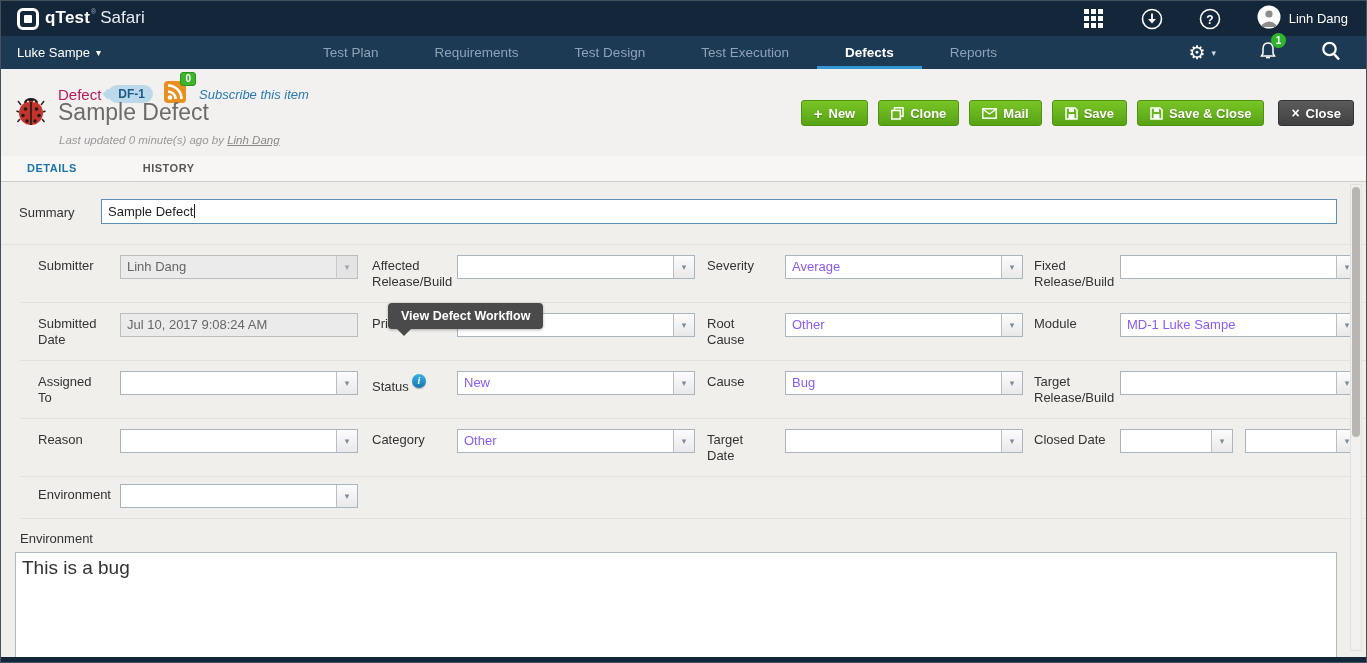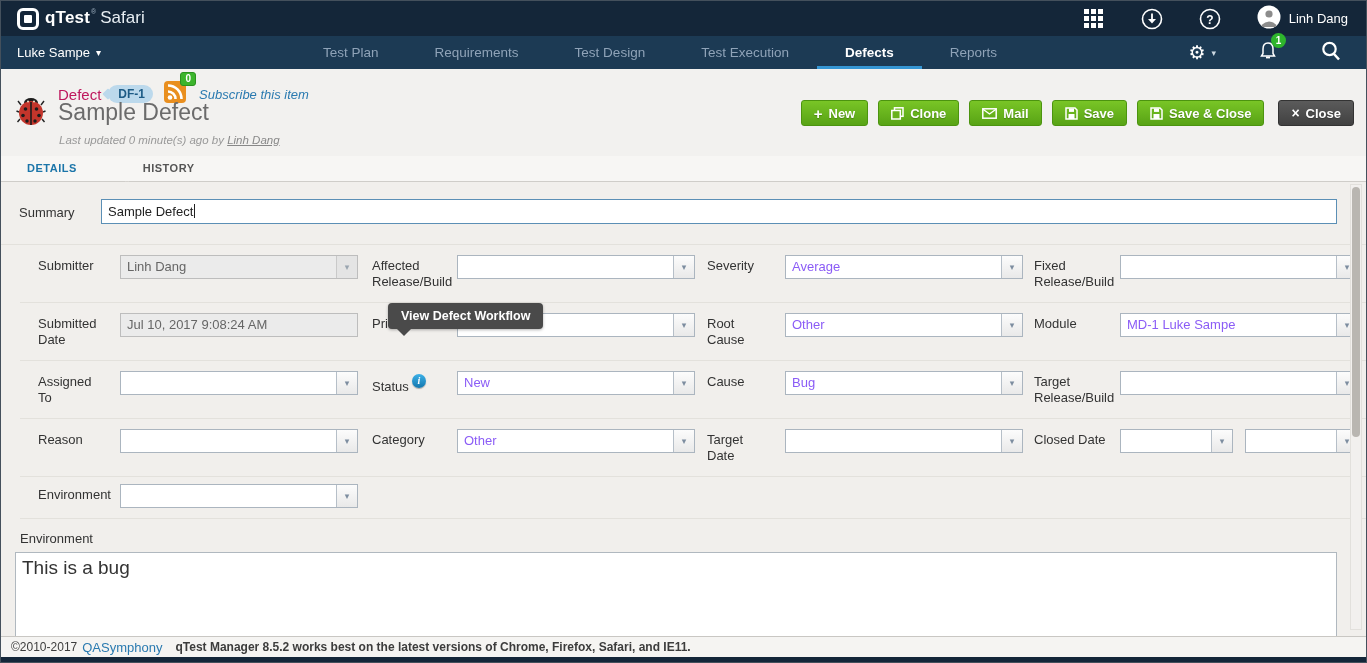--- a/index.html
+++ b/index.html
@@ -412,20 +412,15 @@
       <textarea class="desc-area" style="">This is a bug</textarea>
     </div>
 
     <div class="tooltip">View Defect Workflow</div>
 
     <div class="vscroll">
       <div class="vthumb"></div>
     </div>
   </div>
 
-  <div class="footer">
-    <span class="foot-copy">©2010-2017</span>
-    <a class="foot-link">QASymphony</a>
-    <span class="foot-info">qTest Manager 8.5.2 works best on the latest versions of Chrome, Firefox, Safari, and IE11.</span>
-  </div>
   <div class="bottomstrip"></div>
 
 </div>
 
 </body></html>

